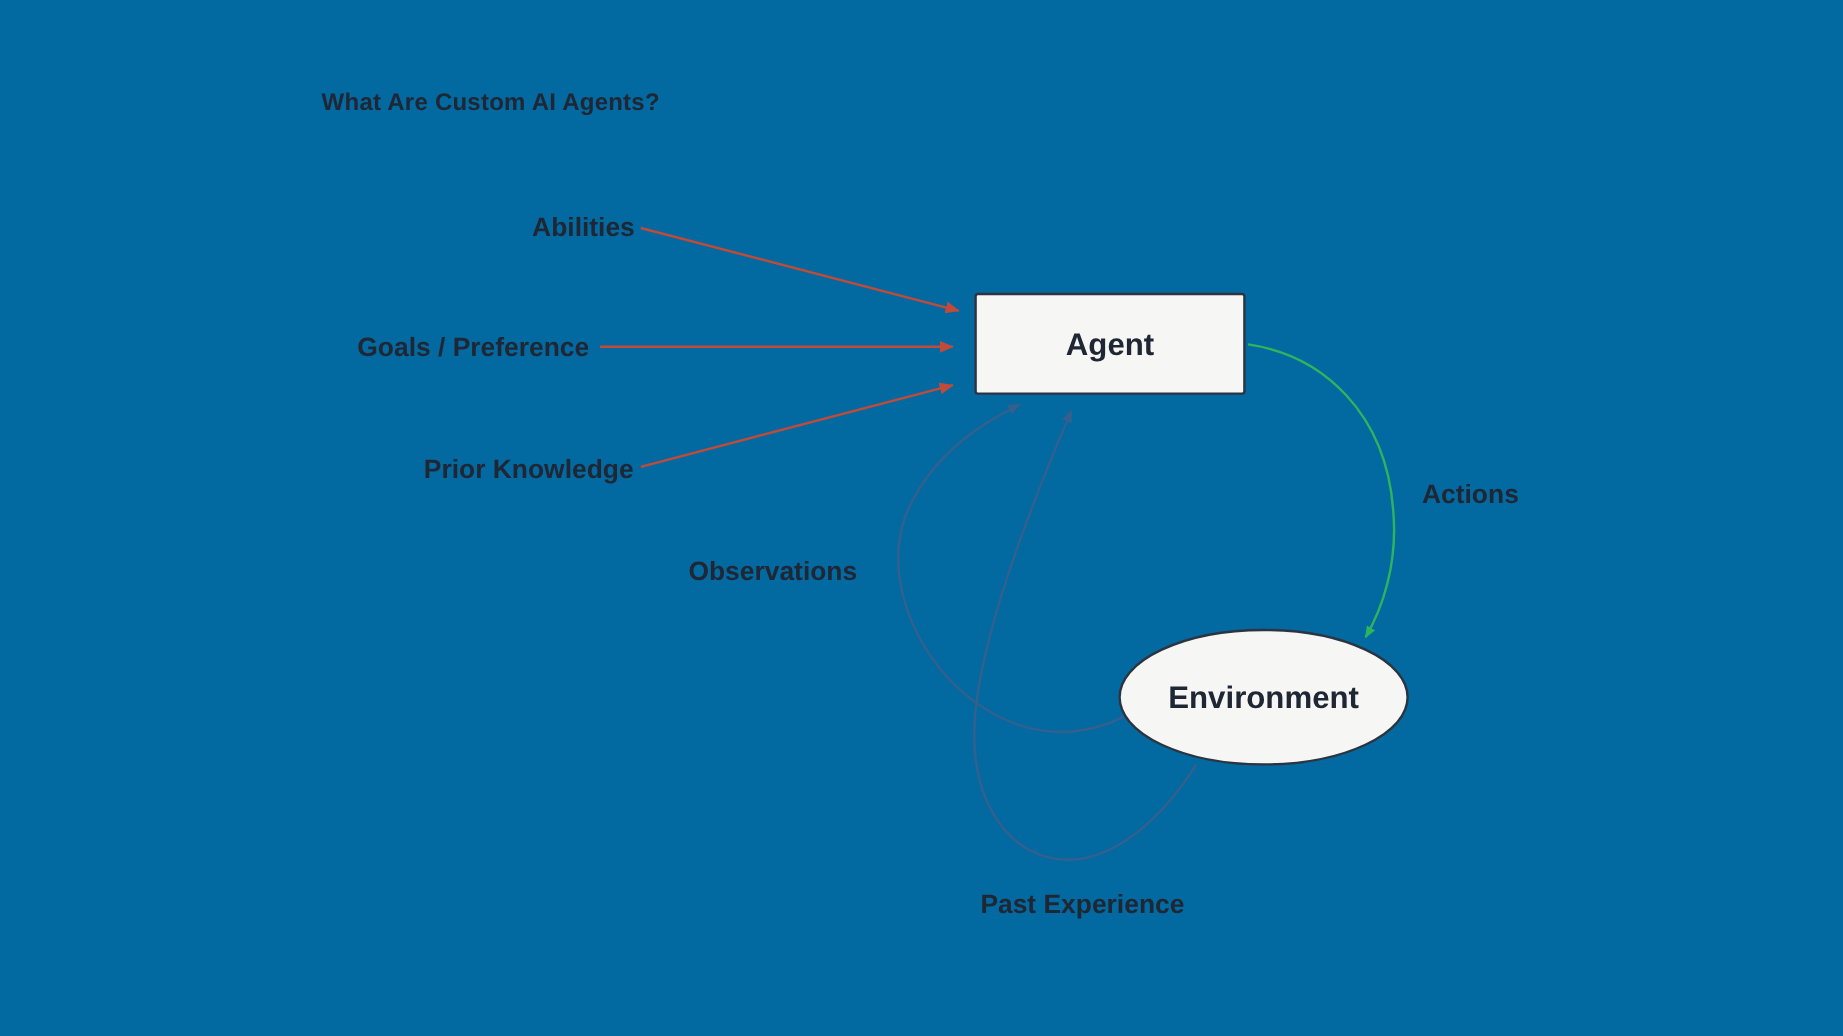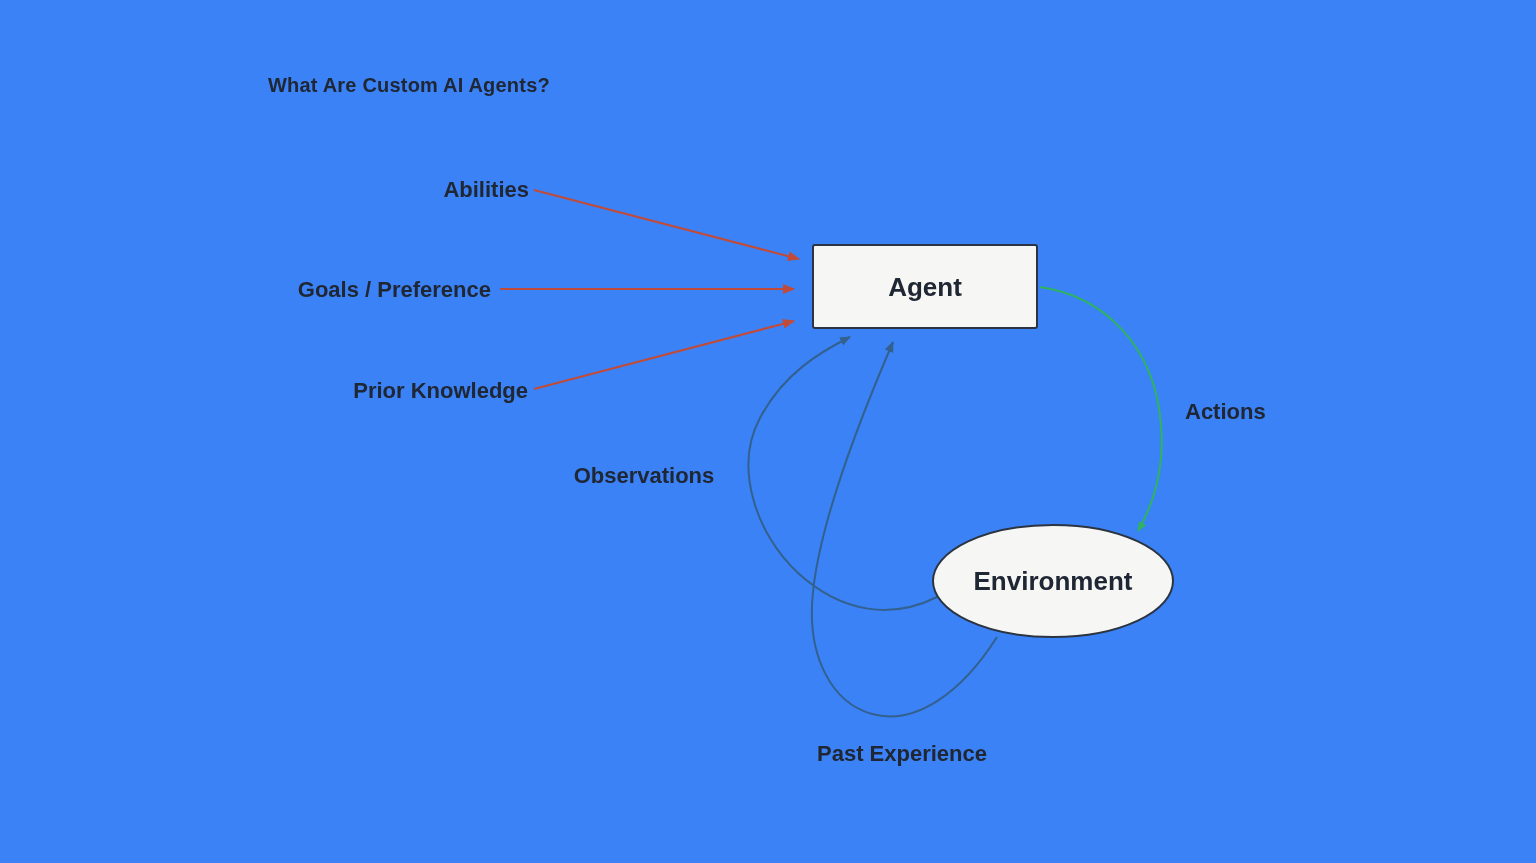--- a/index.html
+++ b/index.html
@@ -5,21 +5,21 @@
   html, body {
     margin: 0;
     padding: 0;
     background: #f5f5f3;
     font-family: "Liberation Sans", "DejaVu Sans", sans-serif;
   }
   .stage {
     position: relative;
     width: 1536px;
     height: 863px;
-    background: #3b82f6;
+    background: #0369a1;
     overflow: hidden;
   }
   svg.diagram {
     position: absolute;
     left: 0;
     top: 0;
     width: 1536px;
     height: 863px;
     display: block;
   }

